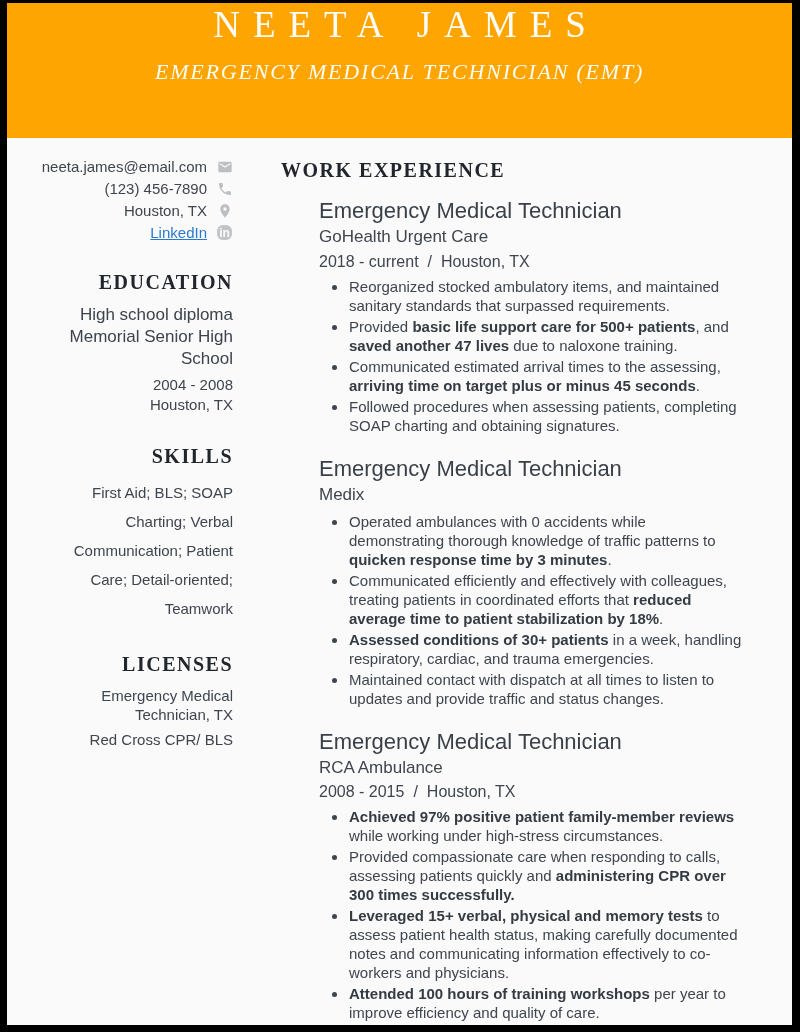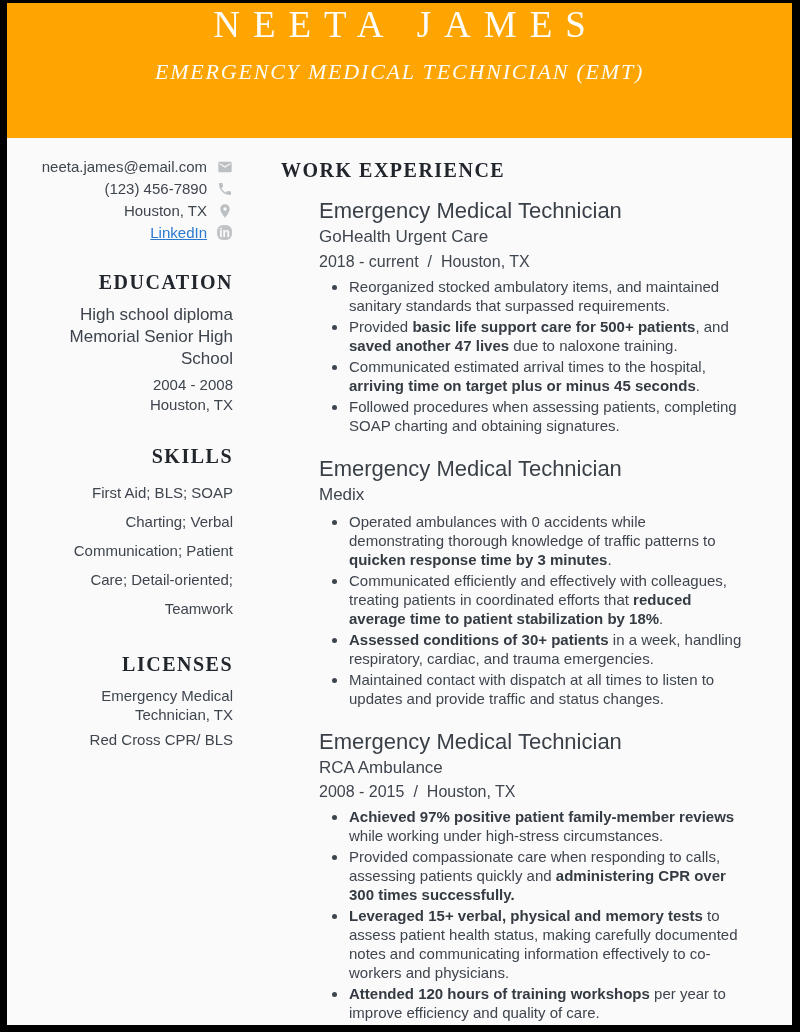--- a/index.html
+++ b/index.html
@@ -195,21 +195,21 @@
     <main class="main">
       <h2 class="section-heading">WORK EXPERIENCE</h2>
       <div id="jobs">
           <article class="job">
             <h3 class="job-title">Emergency Medical Technician</h3>
             <div class="job-company">GoHealth Urgent Care</div>
             <div class="job-dates-line"><span class="job-dates">2018 - current</span><span class="job-dates-sep">/</span><span class="job-location">Houston, TX</span></div>
             <ul class="bullets">
               <li class="bullet"><span>Reorganized stocked ambulatory items, and maintained sanitary standards that surpassed requirements.</span></li>
               <li class="bullet"><span>Provided </span><b>basic life support care for 500+ patients</b><span>, and </span><b>saved another 47 lives</b><span> due to naloxone training.</span></li>
-              <li class="bullet"><span>Communicated estimated arrival times to the hospital, </span><b>arriving time on target plus or minus 45 seconds</b><span>.</span></li>
+              <li class="bullet"><span>Communicated estimated arrival times to the assessing, </span><b>arriving time on target plus or minus 45 seconds</b><span>.</span></li>
               <li class="bullet"><span>Followed procedures when assessing patients, completing SOAP charting and obtaining signatures.</span></li>
             </ul>
           </article>
           <article class="job">
             <h3 class="job-title">Emergency Medical Technician</h3>
             <div class="job-company">Medix</div>
             <ul class="bullets">
               <li class="bullet"><span>Operated ambulances with 0 accidents while demonstrating thorough knowledge of traffic patterns to </span><b>quicken response time by 3 minutes</b><span>.</span></li>
               <li class="bullet"><span>Communicated efficiently and effectively with colleagues, treating patients in coordinated efforts that </span><b>reduced average time to patient stabilization by 18%</b><span>.</span></li>
               <li class="bullet"><b>Assessed conditions of 30+ patients</b><span> in a week, handling respiratory, cardiac, and trauma emergencies.</span></li>
@@ -217,20 +217,20 @@
             </ul>
           </article>
           <article class="job">
             <h3 class="job-title">Emergency Medical Technician</h3>
             <div class="job-company">RCA Ambulance</div>
             <div class="job-dates-line"><span class="job-dates">2008 - 2015</span><span class="job-dates-sep">/</span><span class="job-location">Houston, TX</span></div>
             <ul class="bullets">
               <li class="bullet"><b>Achieved 97% positive patient family-member reviews</b><span> while working under high-stress circumstances.</span></li>
               <li class="bullet"><span>Provided compassionate care when responding to calls, assessing patients quickly and </span><b>administering CPR over 300 times successfully.</b></li>
               <li class="bullet"><b>Leveraged 15+ verbal, physical and memory tests</b><span> to assess patient health status, making carefully documented notes and communicating information effectively to co-workers and physicians.</span></li>
-              <li class="bullet"><b>Attended 120 hours of training workshops</b><span> per year to improve efficiency and quality of care.</span></li>
+              <li class="bullet"><b>Attended 100 hours of training workshops</b><span> per year to improve efficiency and quality of care.</span></li>
             </ul>
           </article>
         </div>
     </main>
 
   </div>
 </div>
 
 </body></html>

